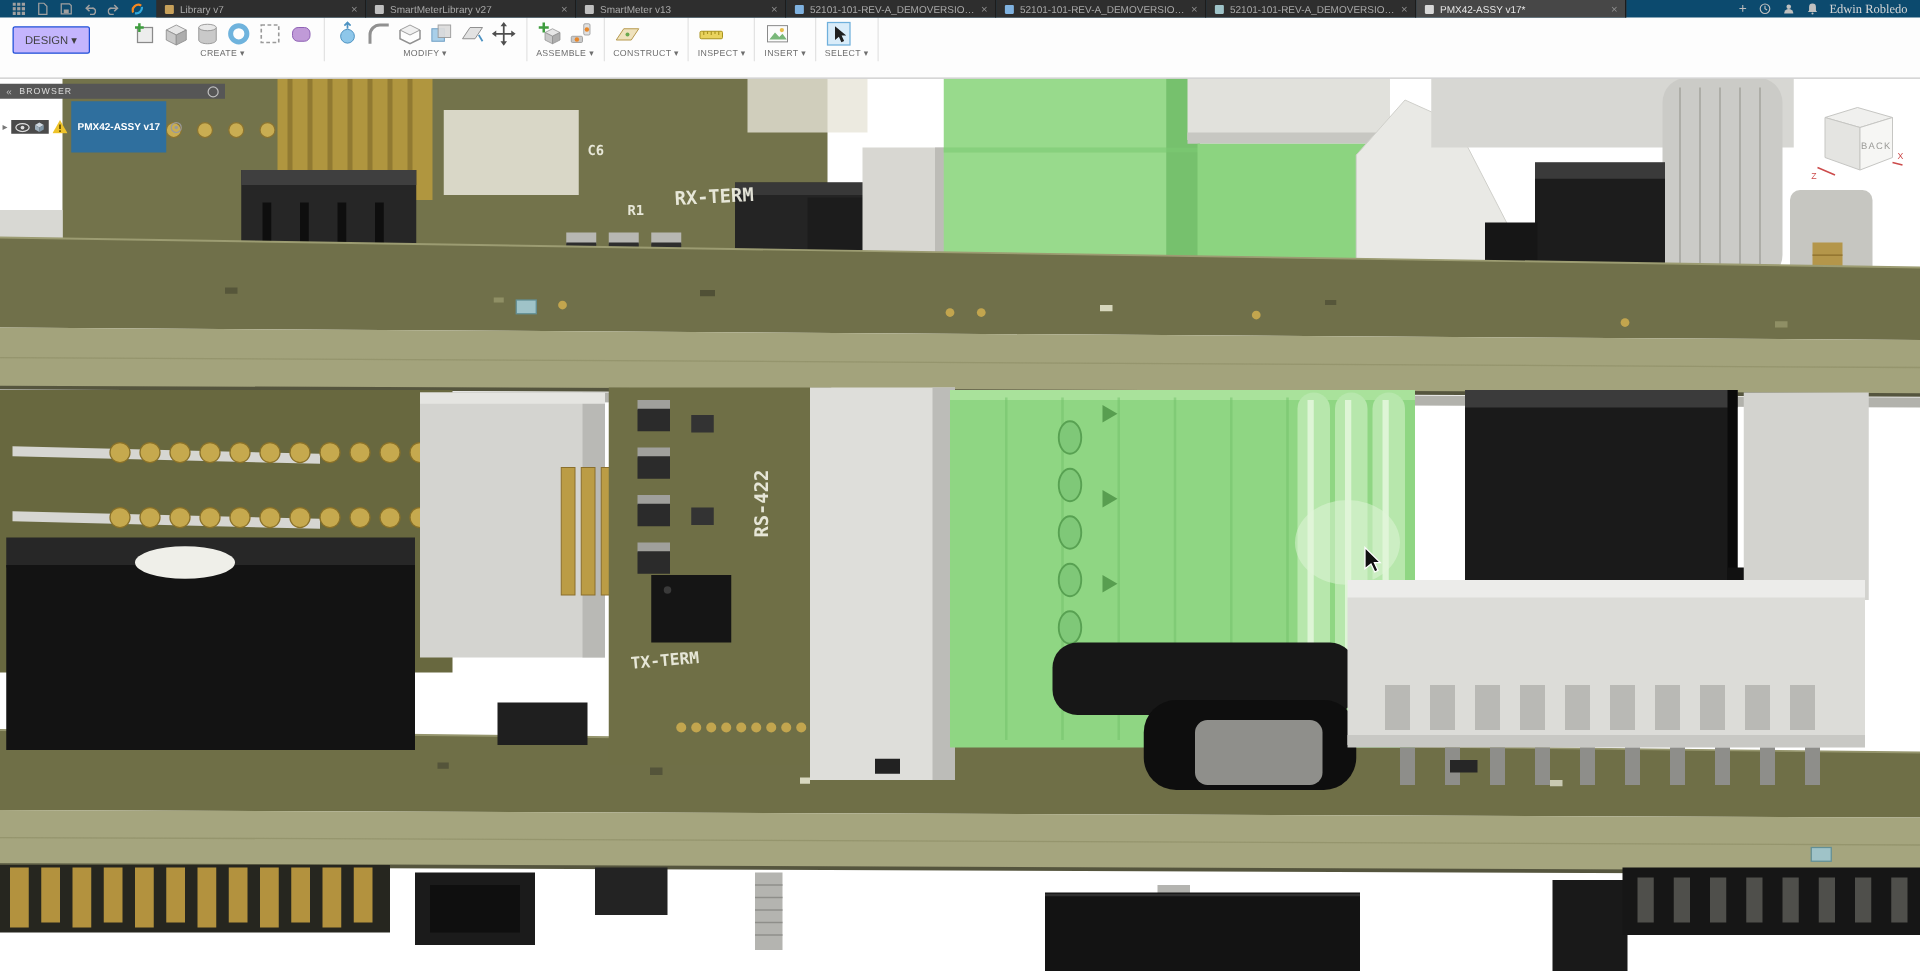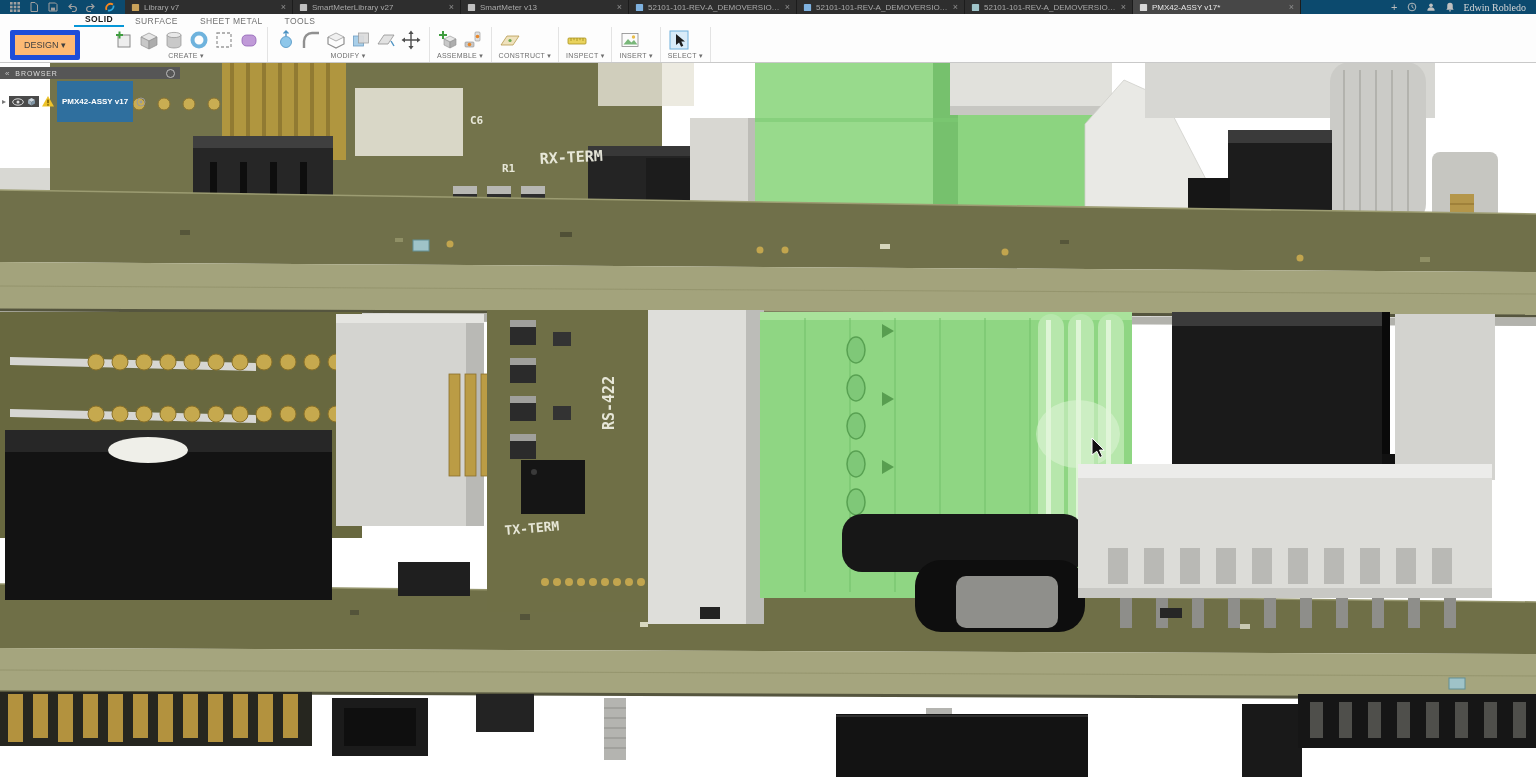--- a/index.html
+++ b/index.html
@@ -25,21 +25,21 @@
 
   
   .ribbon{position:absolute;top:14px;left:0;right:0;height:48px;background:#fdfdfd;
           border-bottom:1px solid #c9c9c9;z-index:20;box-sizing:content-box;}
   .ribbon-tabs{display:flex;height:13px;padding-left:74px;font-size:8.5px;
                letter-spacing:.4px;color:#707070;align-items:flex-end;}
   .rtab{padding:0 11px 1px;}
   .rtab.active{color:#1a1a1a;font-weight:bold;border-bottom:2px solid #0696d7;}
   .ribbon-body{display:flex;height:35px;align-items:stretch;padding-left:10px;}
   .design-btn{align-self:center;display:flex;align-items:center;gap:5px;
-              border:5px solid #1d4ed8;border-radius:2px;background:#fdba74;
+              border:1px solid #1d4ed8;border-radius:2px;background:#c4b5fd;
               padding:5px 9px;font-size:9px;color:#3f3f3f;margin-right:26px;white-space:nowrap;}
   .rgroup{display:flex;flex-direction:column;justify-content:space-between;
           padding:1px 7px;border-right:1px solid #e3e3e3;}
   .rgroup:first-of-type{border-left:1px solid #e3e3e3;}
   .ricons{display:flex;align-items:center;gap:3px;height:24px;}
   .ricon{width:22px;height:22px;display:block;}
   .rlabel{font-size:7px;color:#6e6e6e;text-align:center;letter-spacing:.3px;
           padding-bottom:1px;white-space:nowrap;}
 
   
@@ -167,26 +167,20 @@
         </svg>
       <svg class="tb-icon" viewBox="0 0 12 12">
           <path d="M6 1a3.3 3.3 0 0 0-3.3 3.3V7.6L1.6 9.2h8.8L9.3 7.6V4.3A3.3 3.3 0 0 0 6 1z" fill="#c0c0c0"></path>
           <circle cx="6" cy="10.6" r="1" fill="#c0c0c0"></circle>
         </svg>
       <span class="tb-user">Edwin Robledo</span>
     </div>
   </div>
 
   <div class="ribbon">
-    <div class="ribbon-tabs">
-      <span class="rtab active">SOLID</span>
-      <span class="rtab">SURFACE</span>
-      <span class="rtab">SHEET METAL</span>
-      <span class="rtab">TOOLS</span>
-    </div>
     <div class="ribbon-body">
       <div class="design-btn">
         <span>DESIGN ▾</span>
       </div>
 
       <div class="rgroup">
         <div class="ricons">
           <svg class="ricon" viewBox="0 0 22 22">
               <rect x="5" y="6" width="12" height="12" fill="#ededed" stroke="#8a8a8a"></rect>
               <path d="M3 6h7M6.5 2.5v7" stroke="#3f9d3f" stroke-width="2" fill="none"></path>
@@ -656,14 +650,26 @@
             <rect x="5.3" y="8.2" width="1.4" height="1.4" fill="#6b5200"></rect>
           </svg>
         <span class="bp-pill">PMX42-ASSY v17</span>
         <svg width="10" height="10" viewBox="0 0 10 10">
             <circle cx="5" cy="5" r="4" fill="none" stroke="#9a9a9a" stroke-width="1"></circle>
             <circle cx="5" cy="5" r="1.4" fill="#9a9a9a"></circle>
           </svg>
       </div>
     </div>
 
+    <div class="viewcube">
+      <svg width="76" height="72" viewBox="0 0 76 72">
+        <polygon points="12,20 38,12 66,20 40,28" fill="#f0f0ee" stroke="#c6c6c3" stroke-width=".8"></polygon>
+        <polygon points="12,20 40,28 40,62 12,52" fill="#e4e4e1" stroke="#c6c6c3" stroke-width=".8"></polygon>
+        <polygon points="66,20 40,28 40,62 66,52" fill="#f6f6f4" stroke="#c6c6c3" stroke-width=".8"></polygon>
+        <text x="53" y="45" font-size="7.5" fill="#9b9b98" text-anchor="middle" letter-spacing="1" class="vc-face">BACK</text>
+        <path d="M6 60 L20 66" stroke="#cc4b4b" stroke-width="1.2" fill="none"></path>
+        <path d="M66 56 L74 58" stroke="#cc4b4b" stroke-width="1.2" fill="none"></path>
+        <text x="1" y="69" font-size="7" fill="#cc4b4b">Z</text>
+        <text x="70" y="53" font-size="7" fill="#cc4b4b">X</text>
+      </svg>
+    </div>
   </div>
 </div>
 
 </body></html>

